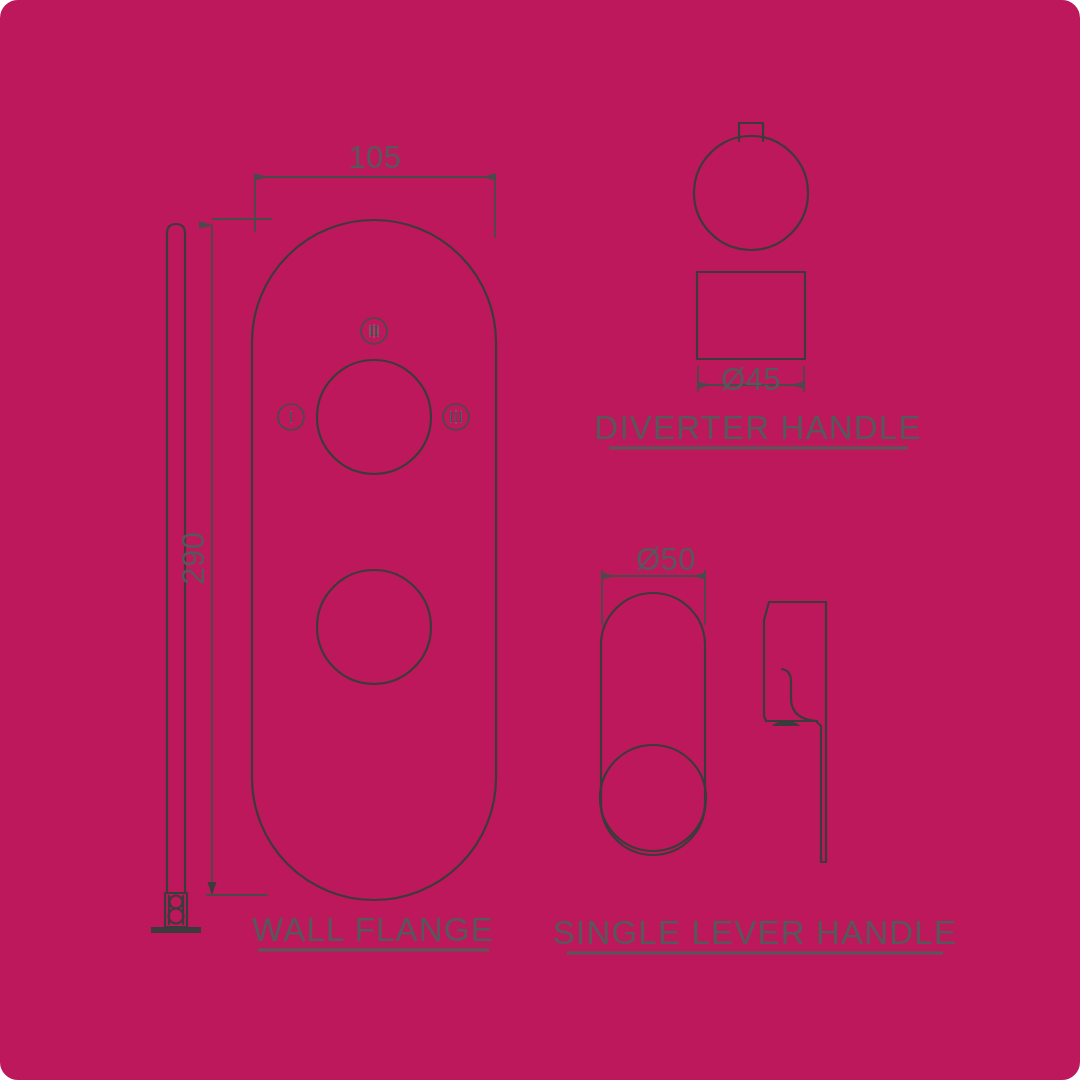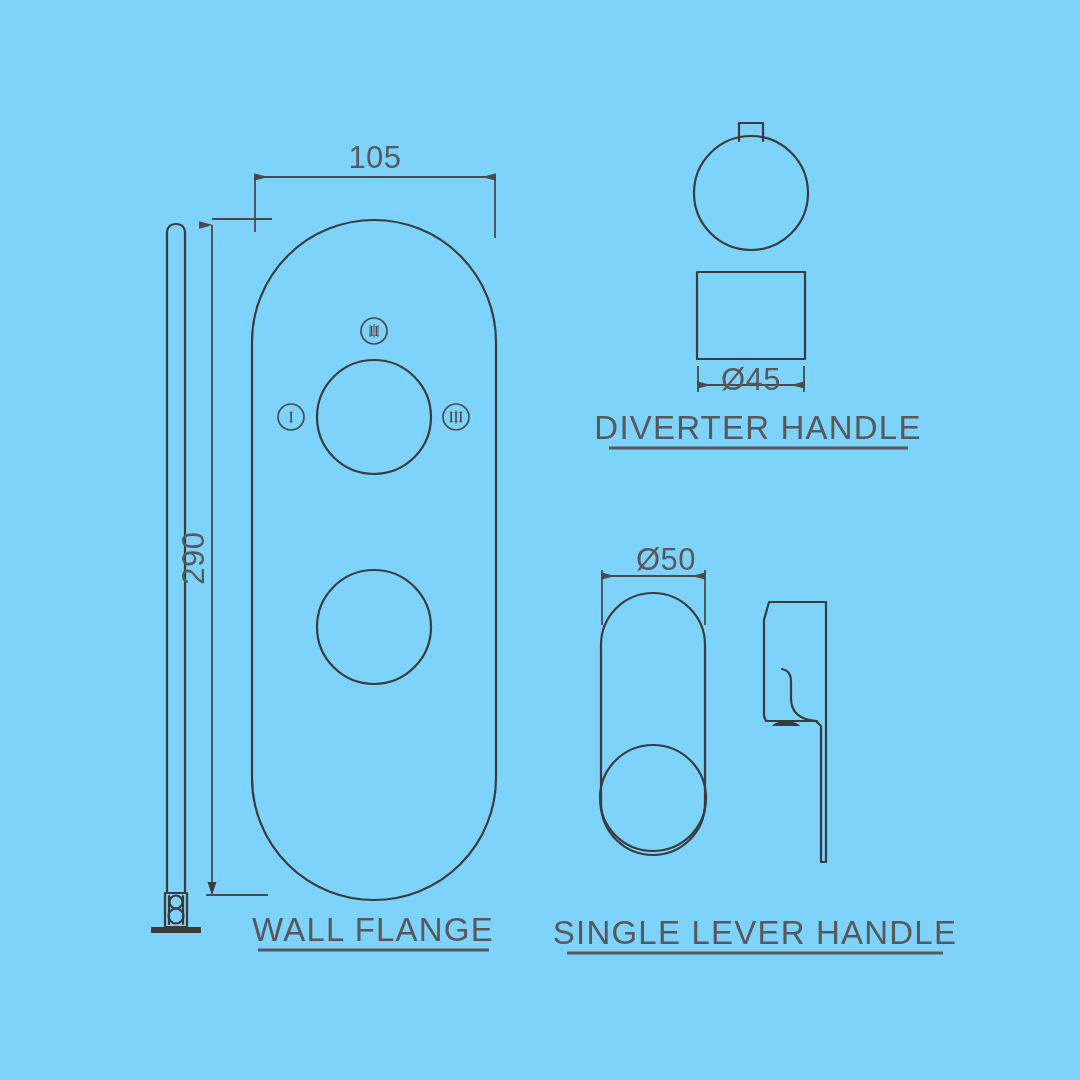--- a/index.html
+++ b/index.html
@@ -11,21 +11,22 @@
   body {
     width: 1080px;
     height: 1080px;
     font-family: "Liberation Sans", sans-serif;
     overflow: hidden;
   }
   #sheet {
     position: relative;
     width: 1080px;
     height: 1080px;
-    background: #7dd3fc;
+    background: #be185d;
+    border-radius: 18px;
   }
   #sheet svg {
     position: absolute;
     top: 0;
     left: 0;
     width: 1080px;
     height: 1080px;
   }
   .ln {
     fill: none;

